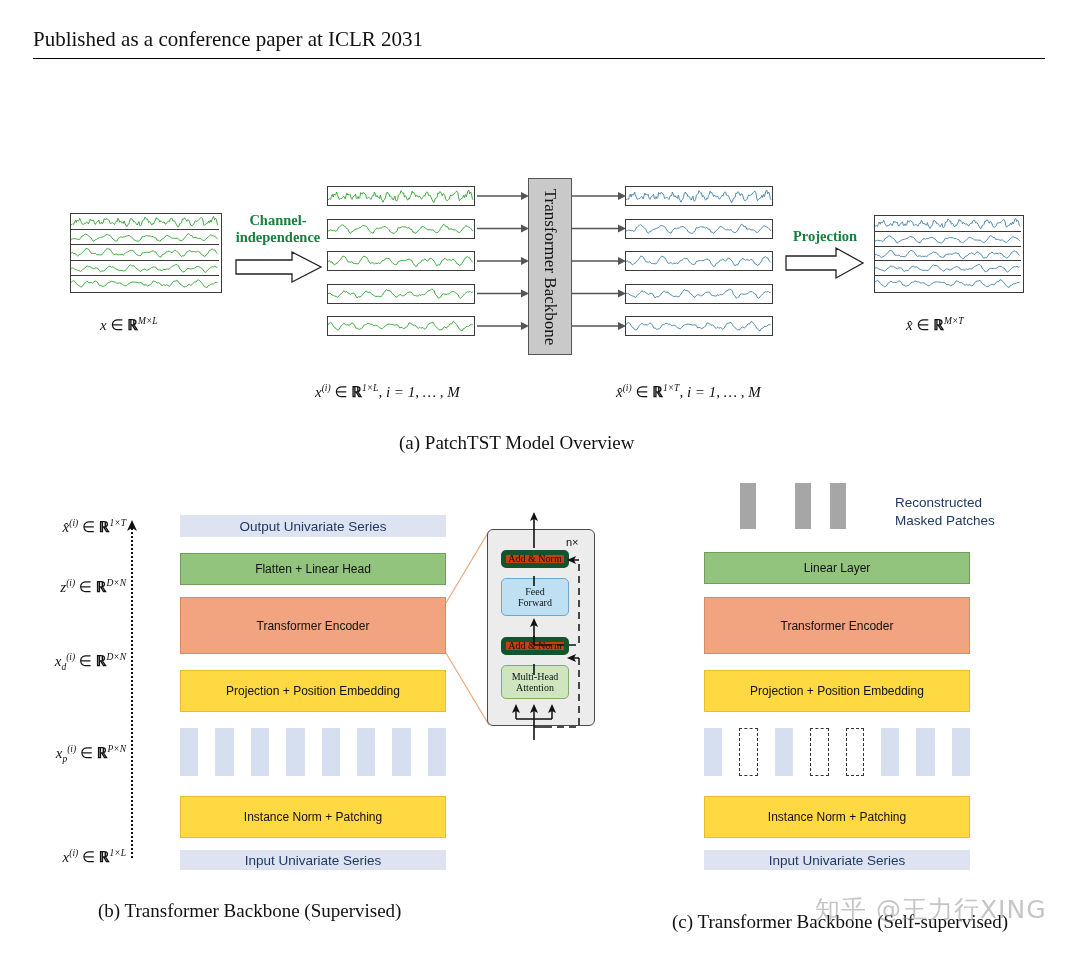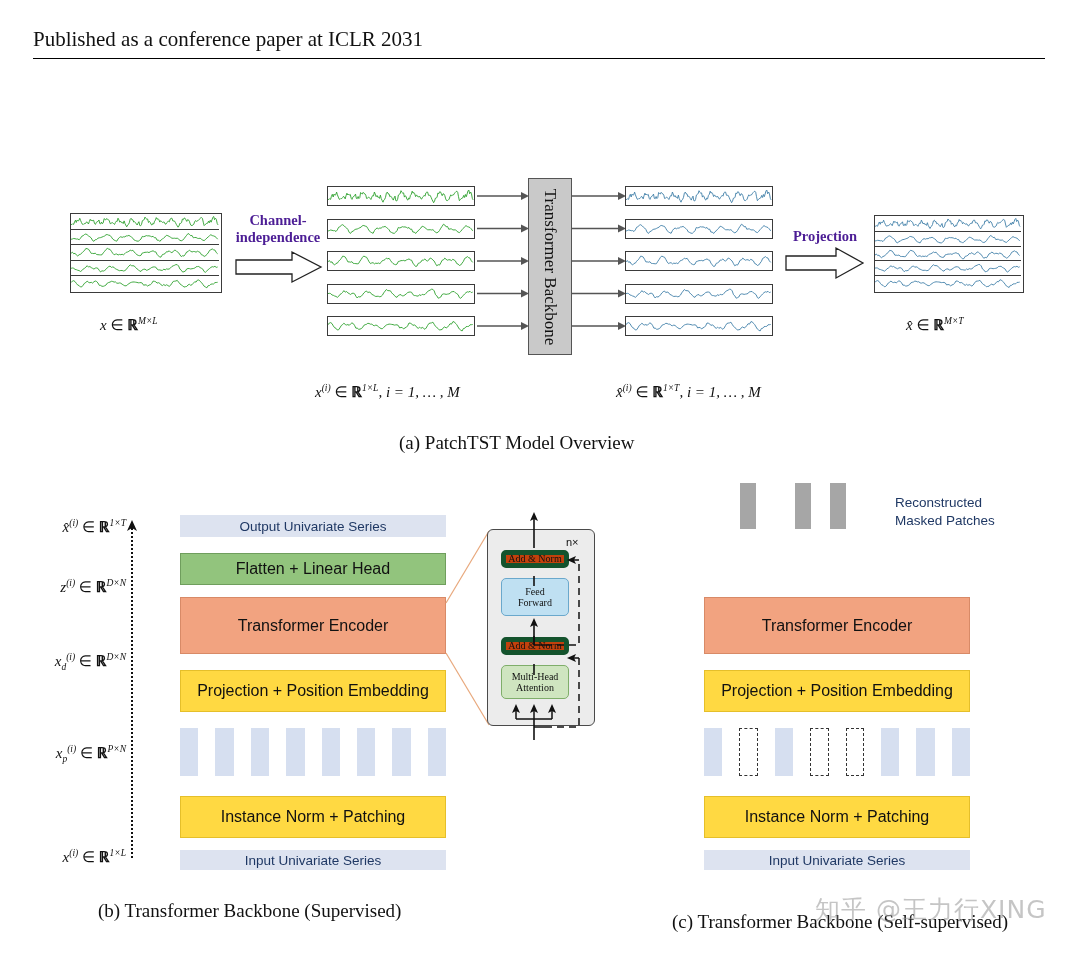--- a/index.html
+++ b/index.html
@@ -11,42 +11,42 @@
   #hdr{left:33px;top:27px;font-family:"Liberation Serif",serif;font-size:21px;color:#111;}
   #hdr-rule{left:33px;top:58px;width:1012px;height:1px;background:#000;}
 
   
   .math{font-family:"Liberation Serif",serif;font-style:italic;font-size:15px;color:#111;white-space:nowrap;}
   .math .up{font-style:normal;}
   .sup{font-size:9.5px;vertical-align:super;font-style:italic;}
   .sub{font-size:9.5px;vertical-align:sub;font-style:italic;}
   .bb{font-family:"Liberation Serif",serif;font-style:normal;font-weight:bold;}
   .caption{font-family:"Liberation Serif",serif;font-size:19px;color:#111;white-space:nowrap;}
-  .purple{color:#4c1d95;font-family:"Liberation Serif",serif;font-weight:bold;font-size:14.5px;
+  .purple{color:#15803d;font-family:"Liberation Serif",serif;font-weight:bold;font-size:14.5px;
           line-height:1.18;text-align:center;}
 
   
   .seriesbox{border:1px solid #3b3b3b;background:#fff;box-sizing:border-box;overflow:hidden;}
   .seriesbox svg{display:block;}
 
   
   .blockarrow svg{display:block;}
 
   
   #backbone{left:528px;top:178px;width:44px;height:177px;background:#c9c9c9;border:1px solid #555;
             box-sizing:border-box;}
   #backbone span{position:absolute;left:50%;top:50%;transform:translate(-50%,-50%) rotate(90deg);
             white-space:nowrap;font-family:"Liberation Serif",serif;font-size:17px;color:#111;}
 
   
   .conn svg{display:block;}
 
   
   .stackbox{box-sizing:border-box;display:flex;align-items:center;justify-content:center;
-            font-size:16px;color:#111;white-space:nowrap;}
+            font-size:12px;color:#111;white-space:nowrap;}
   .b-lav{background:#dde3f0;color:#1f3864;font-size:13.5px;}
   .b-green{background:#92c47d;border:1px solid #6f9e5d;}
   .b-orange{background:#f2a380;border:1px solid #d88a67;}
   .b-yellow{background:#ffd942;border:1px solid #e5bf2a;}
   .patch{background:#d6dff0;}
   .patch-masked{background:#fff;border:1px dashed #333;box-sizing:border-box;}
   .graybar{background:#a6a6a6;}
 
   
   #inset{left:487px;top:529px;width:108px;height:197px;background:#ececec;border:1px solid #4a4a4a;
@@ -349,20 +349,21 @@
     <div class="graybar" style="position:absolute;left:0px;top:0;width:16px;height:46px;"></div>
     <div class="graybar" style="position:absolute;left:55px;top:0;width:16px;height:46px;"></div>
     <div class="graybar" style="position:absolute;left:90px;top:0;width:16px;height:46px;"></div>
   </div>
 <div class="abs" style="left:895px;top:494px;width:150px;text-align:left;font-size:13.5px;color:#1f3864;line-height:1.35;">
   <div>Reconstructed</div>
   <div>Masked Patches</div>
 </div>
 
 <div class="abs" id="c-stack" style="left:704px;top:552px;width:266px;height:318px;">
+    <div class="stackbox b-green" style="position:absolute;left:0px;top:0px;width:266px;height:32px;">Linear Layer</div>
     <div class="stackbox b-orange" style="position:absolute;left:0px;top:45px;width:266px;height:57px;">Transformer Encoder</div>
     <div class="stackbox b-yellow" style="position:absolute;left:0px;top:118px;width:266px;height:42px;">Projection + Position Embedding</div>
     <div class="stackbox b-yellow" style="position:absolute;left:0px;top:244px;width:266px;height:42px;">Instance Norm + Patching</div>
     <div class="stackbox b-lav" style="position:absolute;left:0px;top:298px;width:266px;height:20px;">Input Univariate Series</div>
     <div class="patch" style="position:absolute;left:0px;top:176px;width:18.375px;height:48px;"></div>
     <div class="patch-masked" style="position:absolute;left:35.375px;top:176px;width:18.375px;height:48px;"></div>
     <div class="patch" style="position:absolute;left:70.75px;top:176px;width:18.375px;height:48px;"></div>
     <div class="patch-masked" style="position:absolute;left:106.125px;top:176px;width:18.375px;height:48px;"></div>
     <div class="patch-masked" style="position:absolute;left:141.5px;top:176px;width:18.375px;height:48px;"></div>
     <div class="patch" style="position:absolute;left:176.875px;top:176px;width:18.375px;height:48px;"></div>

